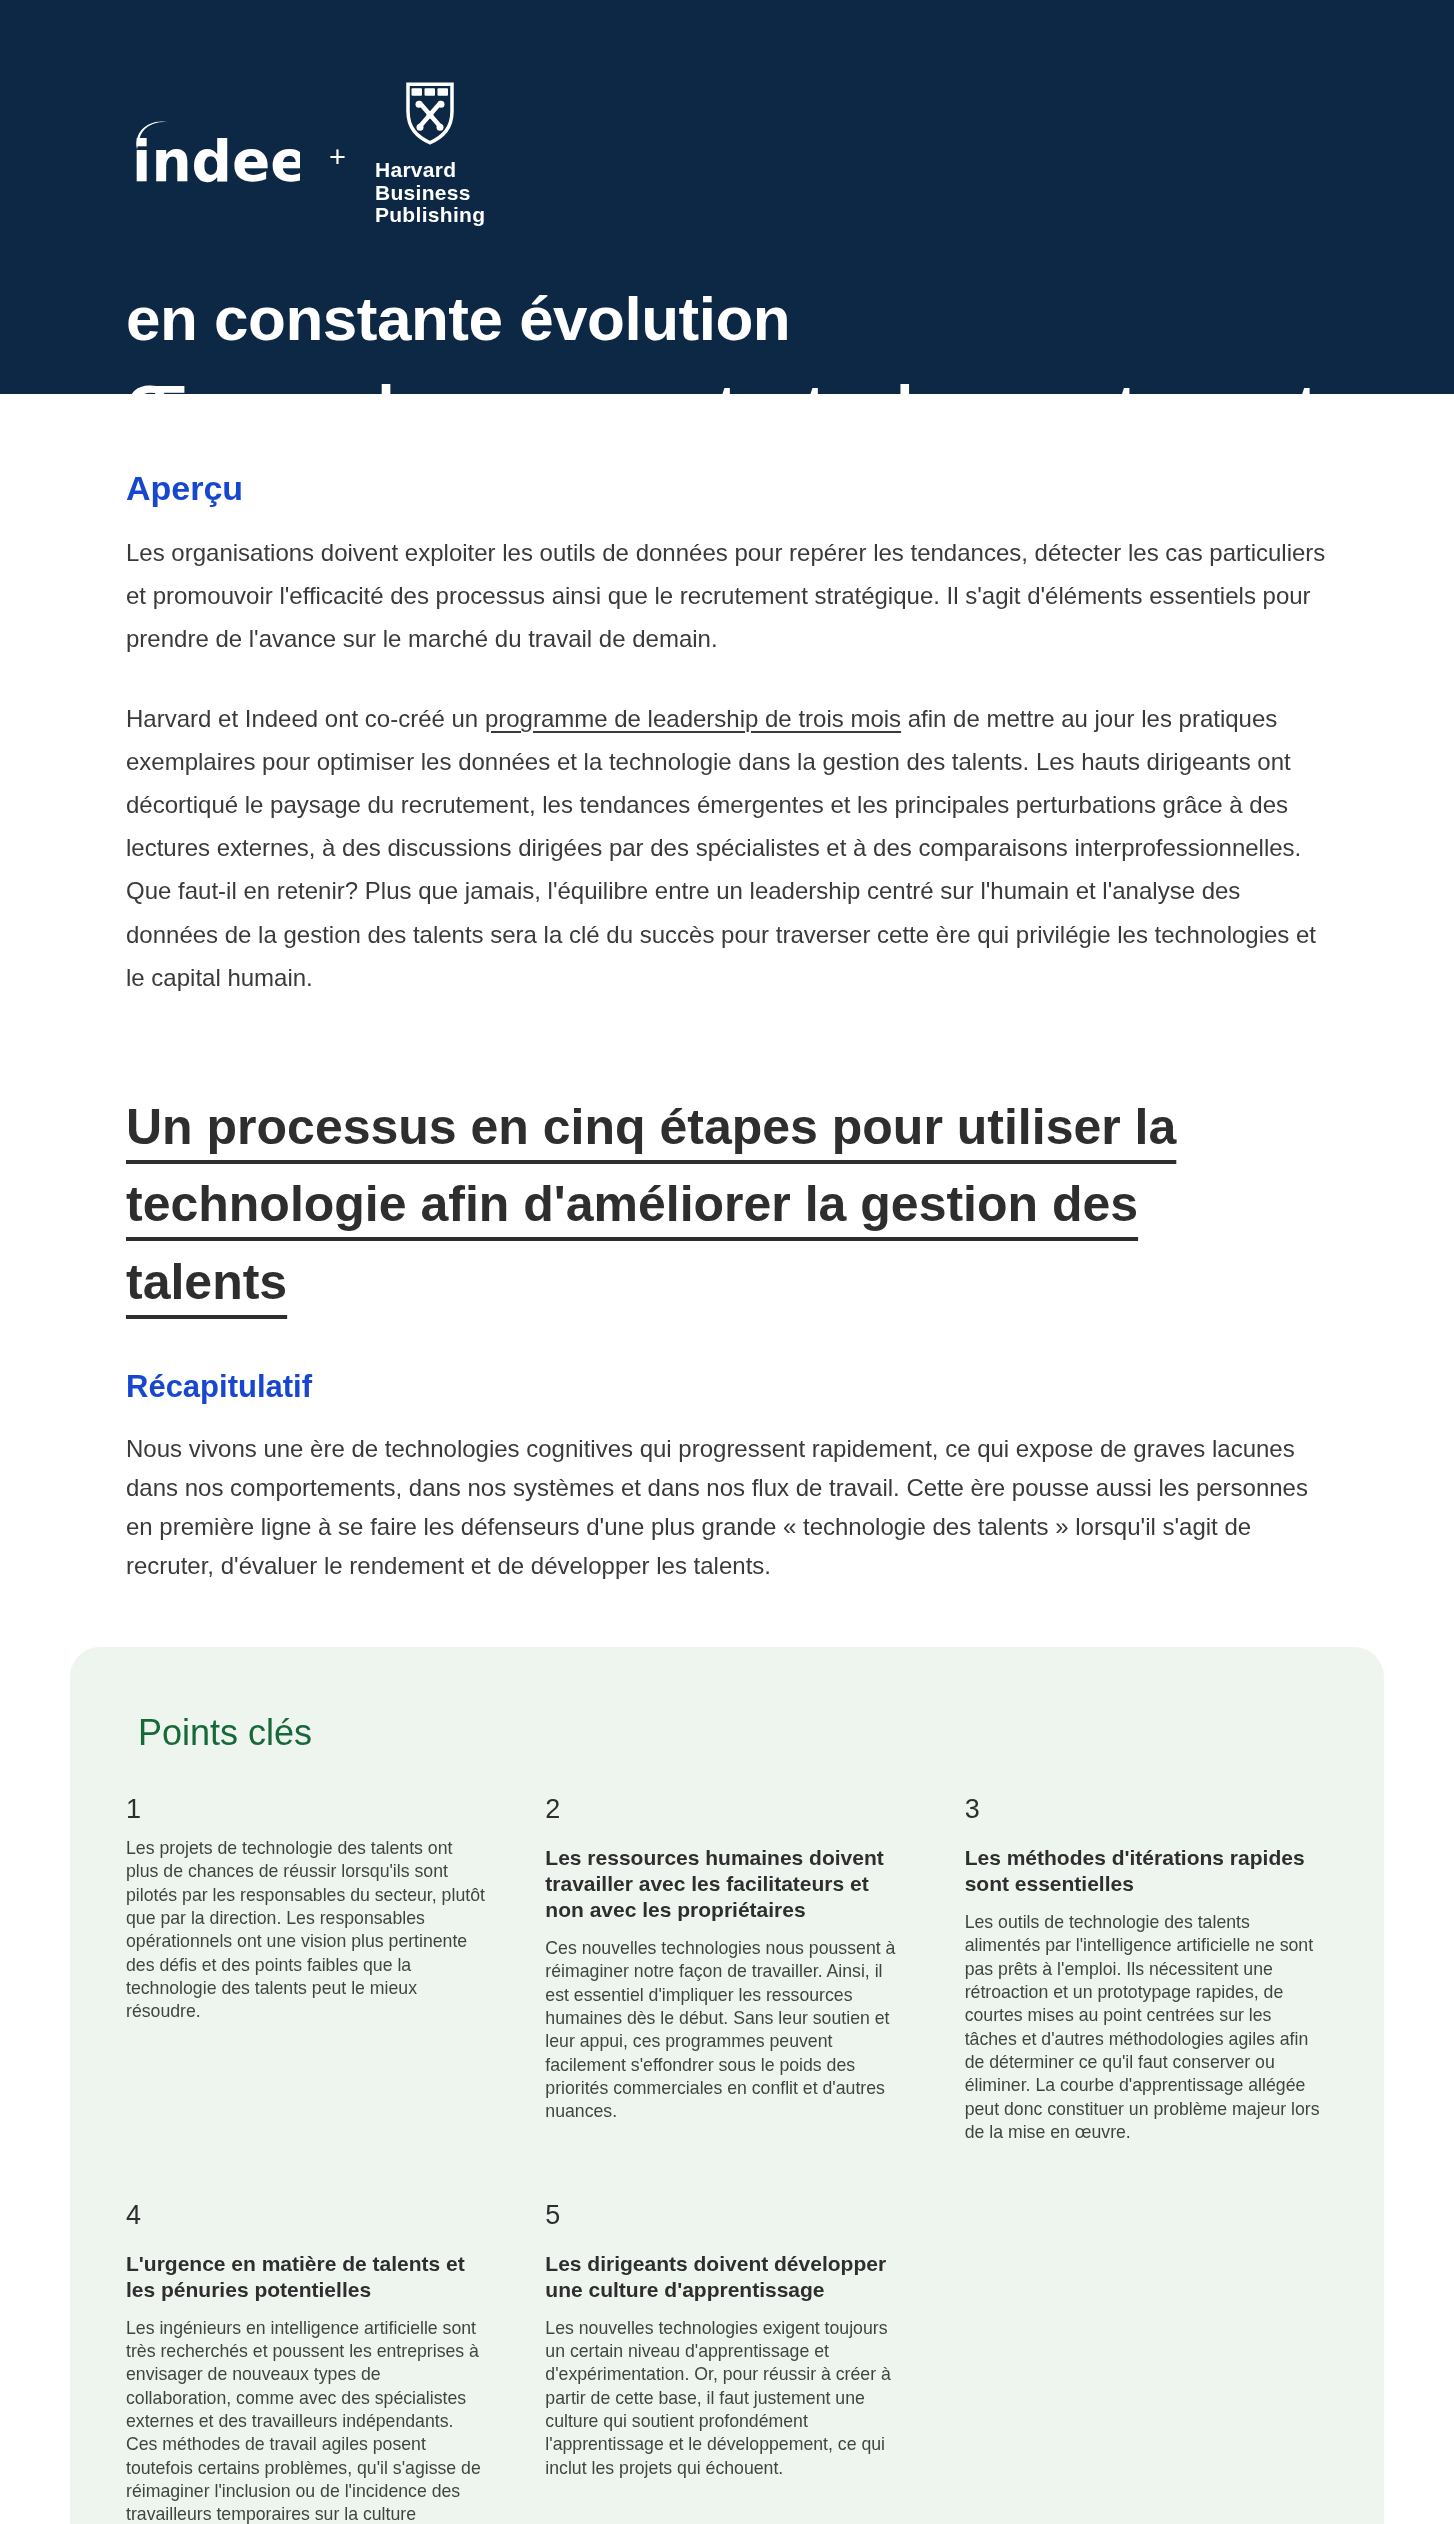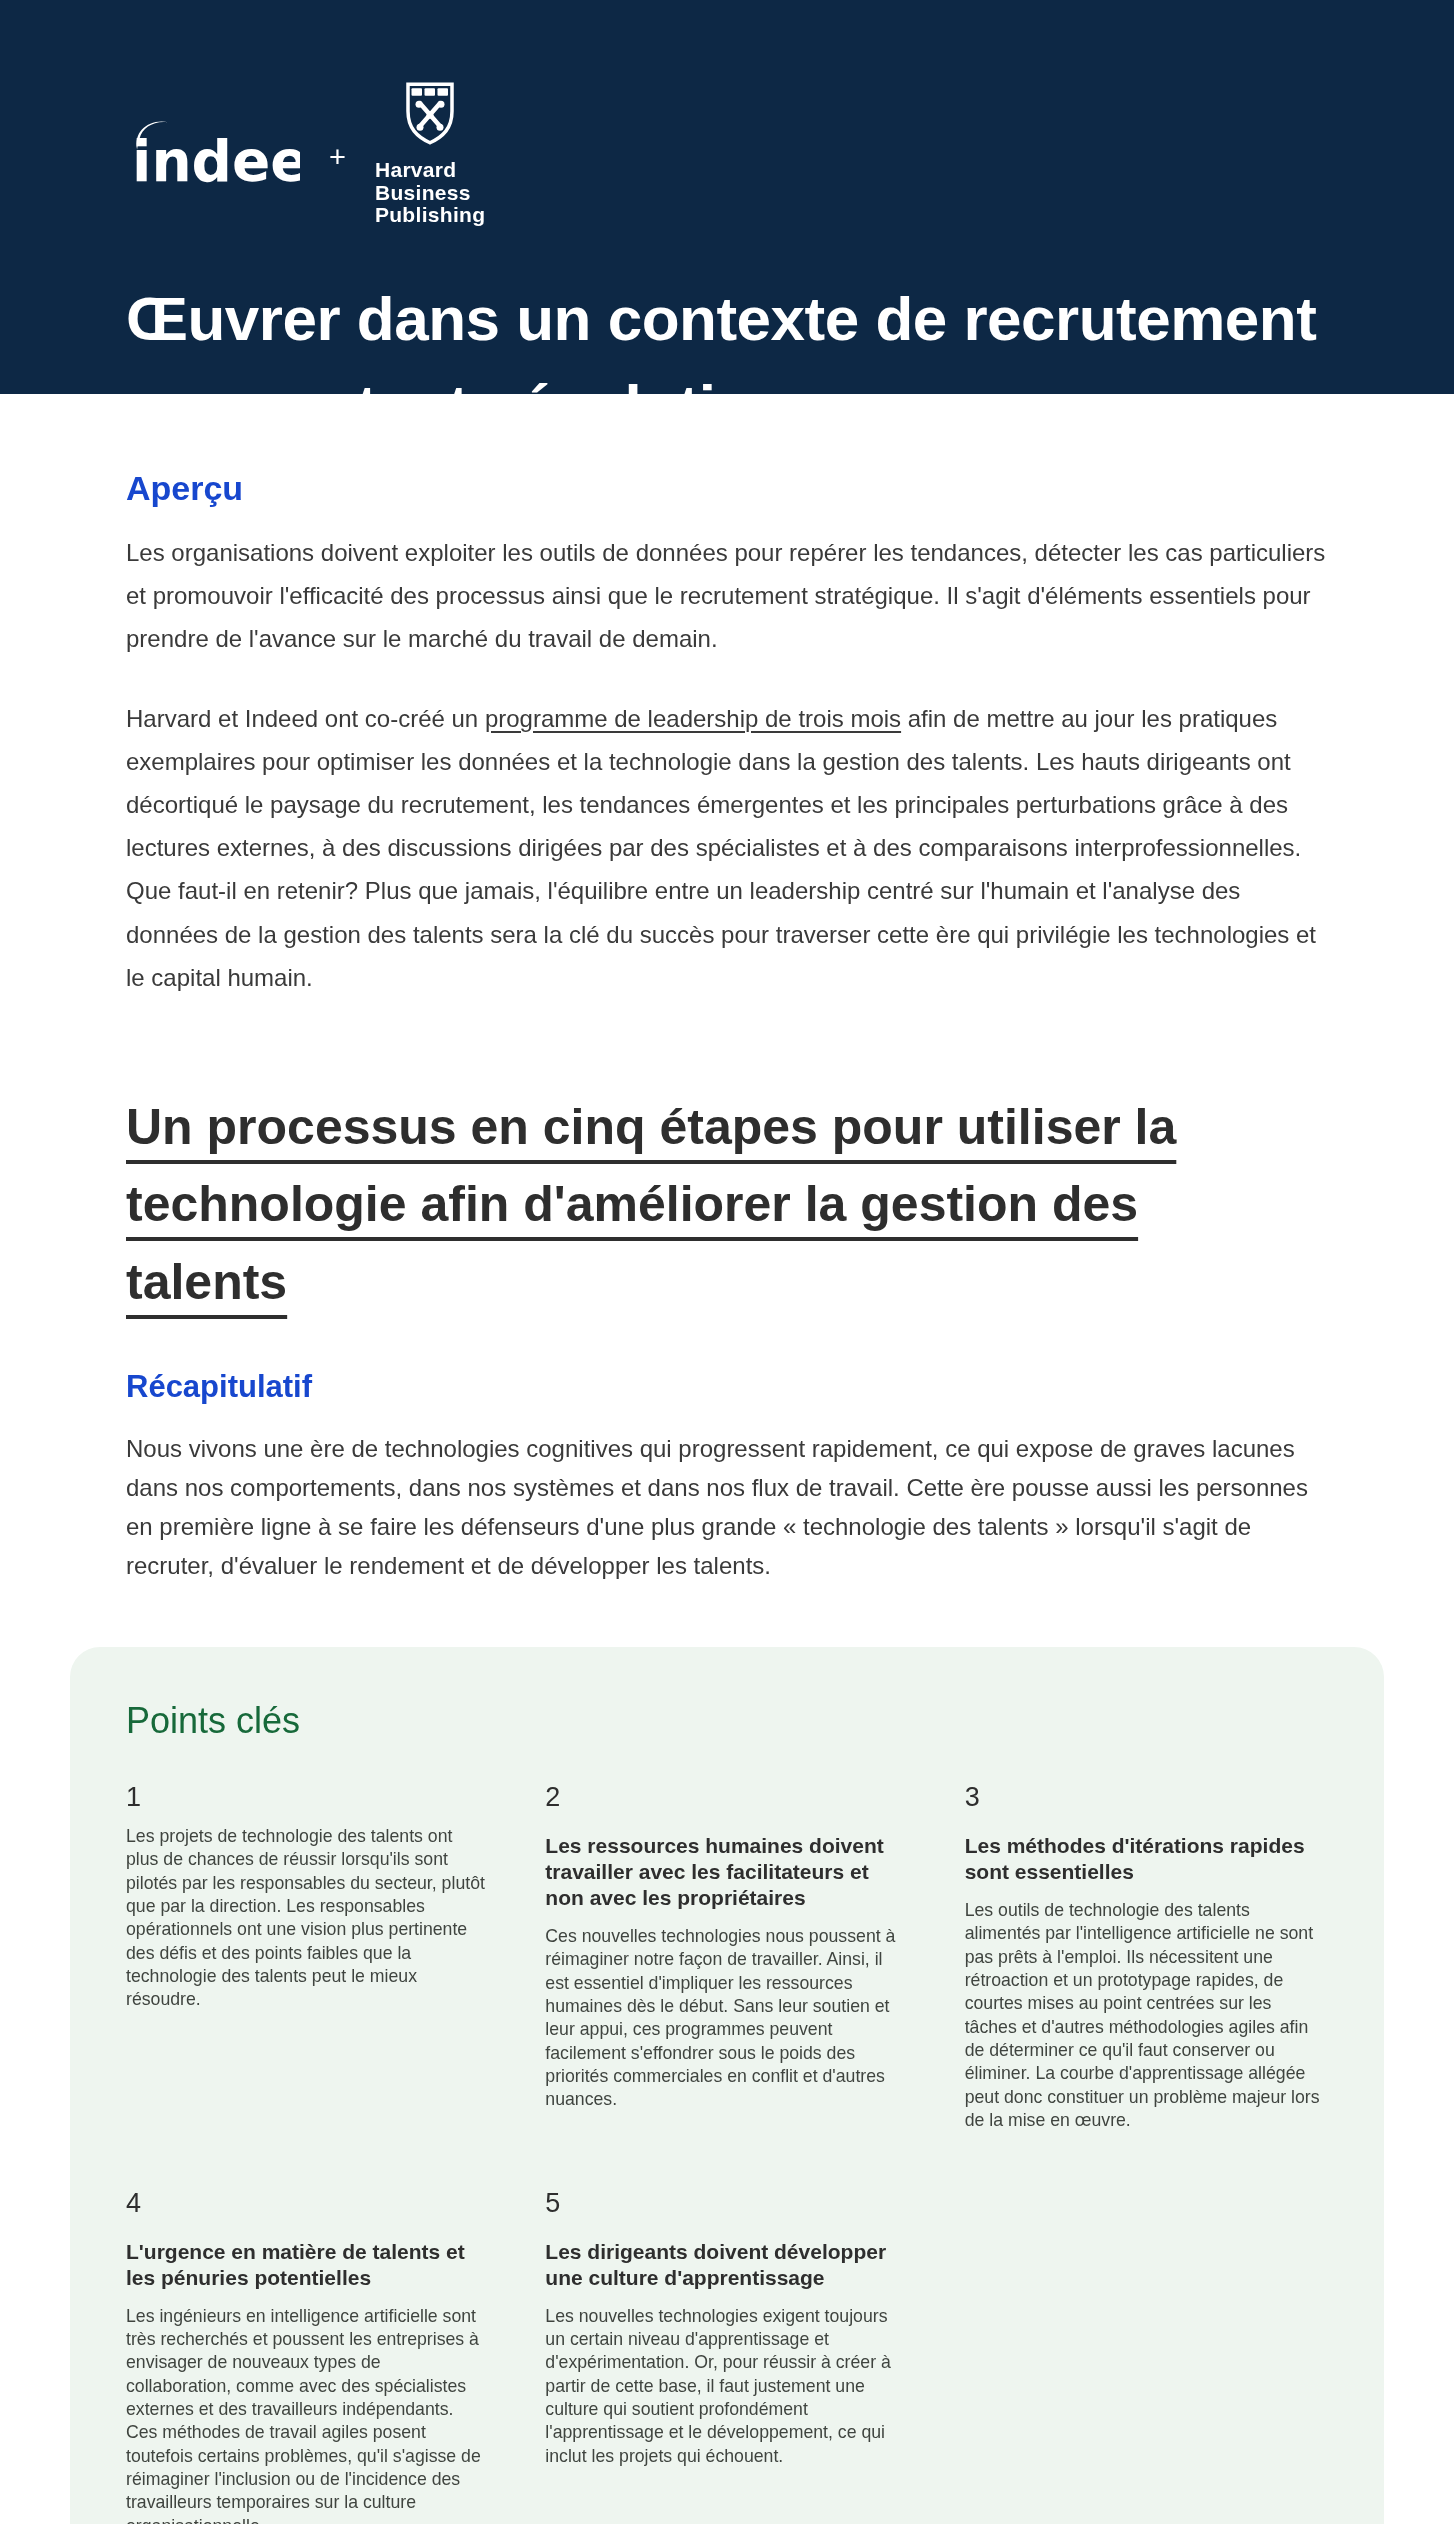--- a/index.html
+++ b/index.html
@@ -22,21 +22,21 @@
   p.intro{font-size:24px;line-height:1.8;max-width:1209px;margin:23px 0 0;color:#3a3a3a;}
   p.intro + p.intro{margin-top:36px;}
   a.doc-link{color:#3a3a3a;text-decoration:underline;text-decoration-thickness:1.5px;text-underline-offset:4px;}
   h2.section-title{color:#2e2e2e;font-weight:bold;font-size:50px;line-height:1.55;max-width:1182px;margin:90px 0 0;
      text-decoration:underline;text-decoration-thickness:3.5px;text-underline-offset:16px;text-decoration-color:#2e2e2e;}
   p.recap{font-size:24px;line-height:1.62;max-width:1227px;margin:25px 0 0;color:#3a3a3a;}
 
   
   .card{margin:61px -56px 0;border-radius:30px;padding:53px 56px 56px;box-sizing:border-box;}
   .card.green{background:#eef5ef;}
-  .card-heading{font-size:36px;font-weight:400;margin:0;}
+  .card-heading{font-size:36px;font-weight:400;margin:12px;}
   .card.green .card-heading{color:#17693a;}
   .kp-grid{display:grid;grid-template-columns:repeat(3,1fr);column-gap:56px;row-gap:57px;margin-top:42px;}
   .kp-item .kp-num{font-size:27px;color:#2e2e2e;line-height:1;}
   .kp-item h4{font-size:21px;line-height:1.24;color:#2e2e2e;margin:22px 0 0;font-weight:bold;}
   .kp-item p{font-size:17.7px;line-height:1.32;color:#3f443f;margin:14px 0 0;}
   .authors{font-size:18.7px;color:#4e4e4e;margin-top:59px;}
 </style>
 </head>
 <body>
 
@@ -63,22 +63,22 @@
           <circle cx="70" cy="90" r="7" fill="#ffffff"></circle>
         </svg>
         <div class="hbp-text">
           <div>Harvard</div>
           <div>Business</div>
           <div>Publishing</div>
         </div>
       </div>
     </div>
     <h1 class="hero-title">
+      <div>en constante évolution</div>
       <div>Œuvrer dans un contexte de recrutement</div>
-      <div>en constante évolution</div>
     </h1>
   </header>
 
   <main class="main">
 
     <h2 class="h-blue">Aperçu</h2>
     <p class="intro">Les organisations doivent exploiter les outils de données pour repérer les tendances, détecter les cas particuliers et promouvoir l'efficacité des processus ainsi que le recrutement stratégique. Il s'agit d'éléments essentiels pour prendre de l'avance sur le marché du travail de demain.</p>
     <p class="intro"><span>Harvard et Indeed ont co-créé un </span><a href="#" class="doc-link">programme de leadership de trois mois</a><span> afin de mettre au jour les pratiques exemplaires pour optimiser les données et la technologie dans la gestion des talents. Les hauts dirigeants ont décortiqué le paysage du recrutement, les tendances émergentes et les principales perturbations grâce à des lectures externes, à des discussions dirigées par des spécialistes et à des comparaisons interprofessionnelles. Que faut-il en retenir? Plus que jamais, l'équilibre entre un leadership centré sur l'humain et l'analyse des données de la gestion des talents sera la clé du succès pour traverser cette ère qui privilégie les technologies et le capital humain.</span></p>
 
     <h2 class="section-title">Un processus en cinq étapes pour utiliser la technologie afin d'améliorer la gestion des talents</h2>

